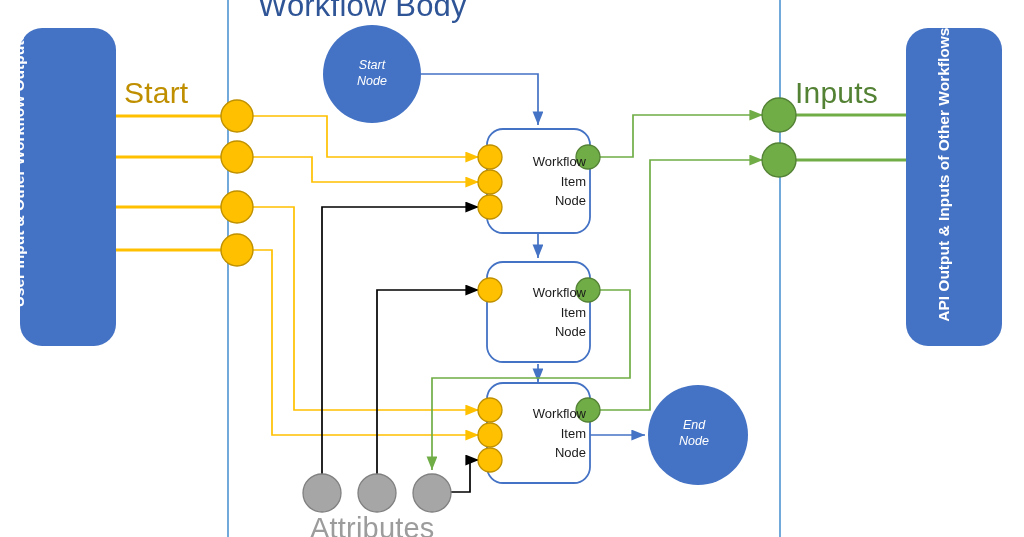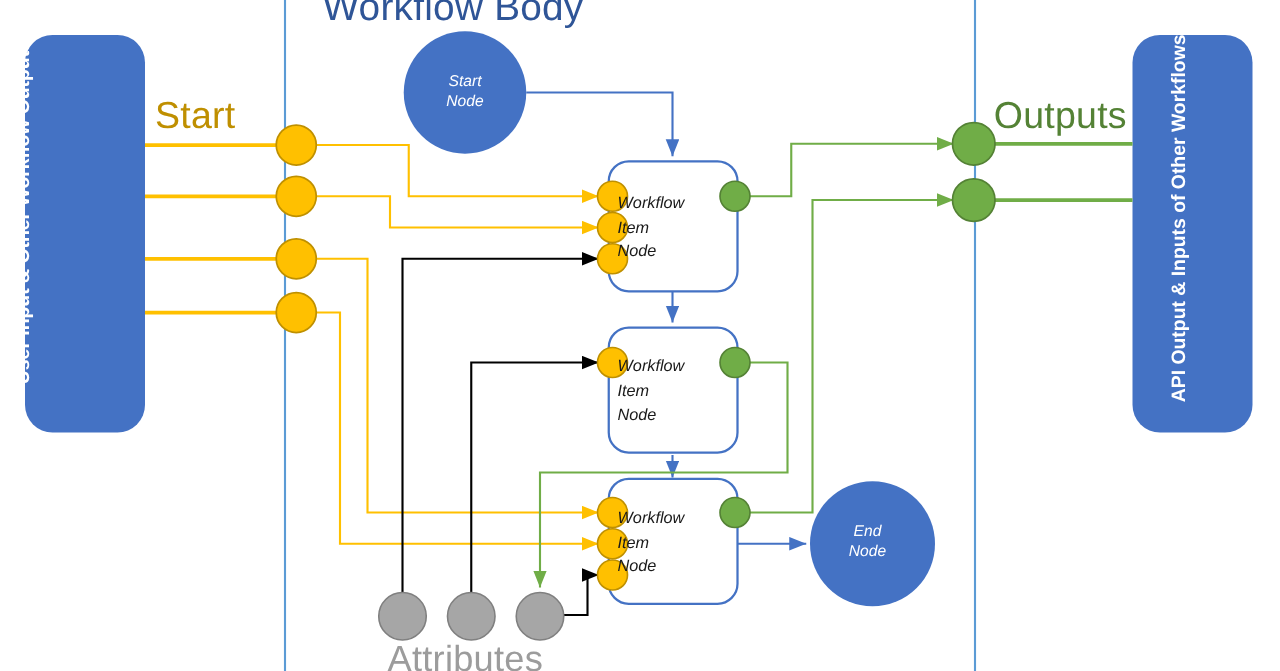--- a/index.html
+++ b/index.html
@@ -43,22 +43,22 @@
   
   .node-cap{
     position:absolute; color:#ffffff; font-size:12.5px; text-align:center;
     line-height:1.25; pointer-events:none;font-style:italic;
   }
   #start-node-label{ left:329px; top:58px; width:86px; }
   #end-node-label{ left:651px; top:418px; width:86px; }
 
   
   .item-cap{
-    position:absolute; color:#1a1a1a; font-size:13px; text-align:left;
-    line-height:1.5; pointer-events:none; width:92px;font-style:italic;
+    position:absolute; color:#1a1a1a; font-size:13px; text-align:right;
+    line-height:1.5; pointer-events:none; width:92px;
   }
   #wf1-label{ left:494px; top:152px; }
   #wf2-label{ left:494px; top:283px; }
   #wf3-label{ left:494px; top:404px; }
 </style>
 </head>
 <body>
 
 <div id="stage">
 
@@ -219,21 +219,21 @@
     </g>
     <g>
       <circle cx="432" cy="493" r="19" fill="#A6A6A6" stroke="#808080" stroke-width="1.3"></circle>
     </g>
   </svg>
 
   <div class="lbl" id="workflow-body-label">Workflow Body</div>
 
   <div class="lbl" id="inputs-label">Start</div>
 
-  <div class="lbl" id="outputs-label">Outputs</div>
+  <div class="lbl" id="outputs-label">Inputs</div>
 
   <div class="lbl" id="attributes-label">Attributes</div>
 
   <div class="side-cap" id="left-box-label">User Input &amp; Other Workflow Outputs</div>
 
   <div class="side-cap" id="right-box-label">API Output &amp; Inputs of Other Workflows</div>
 
   <div class="node-cap" id="start-node-label">
     <div>Start</div>
     <div>Node</div>

